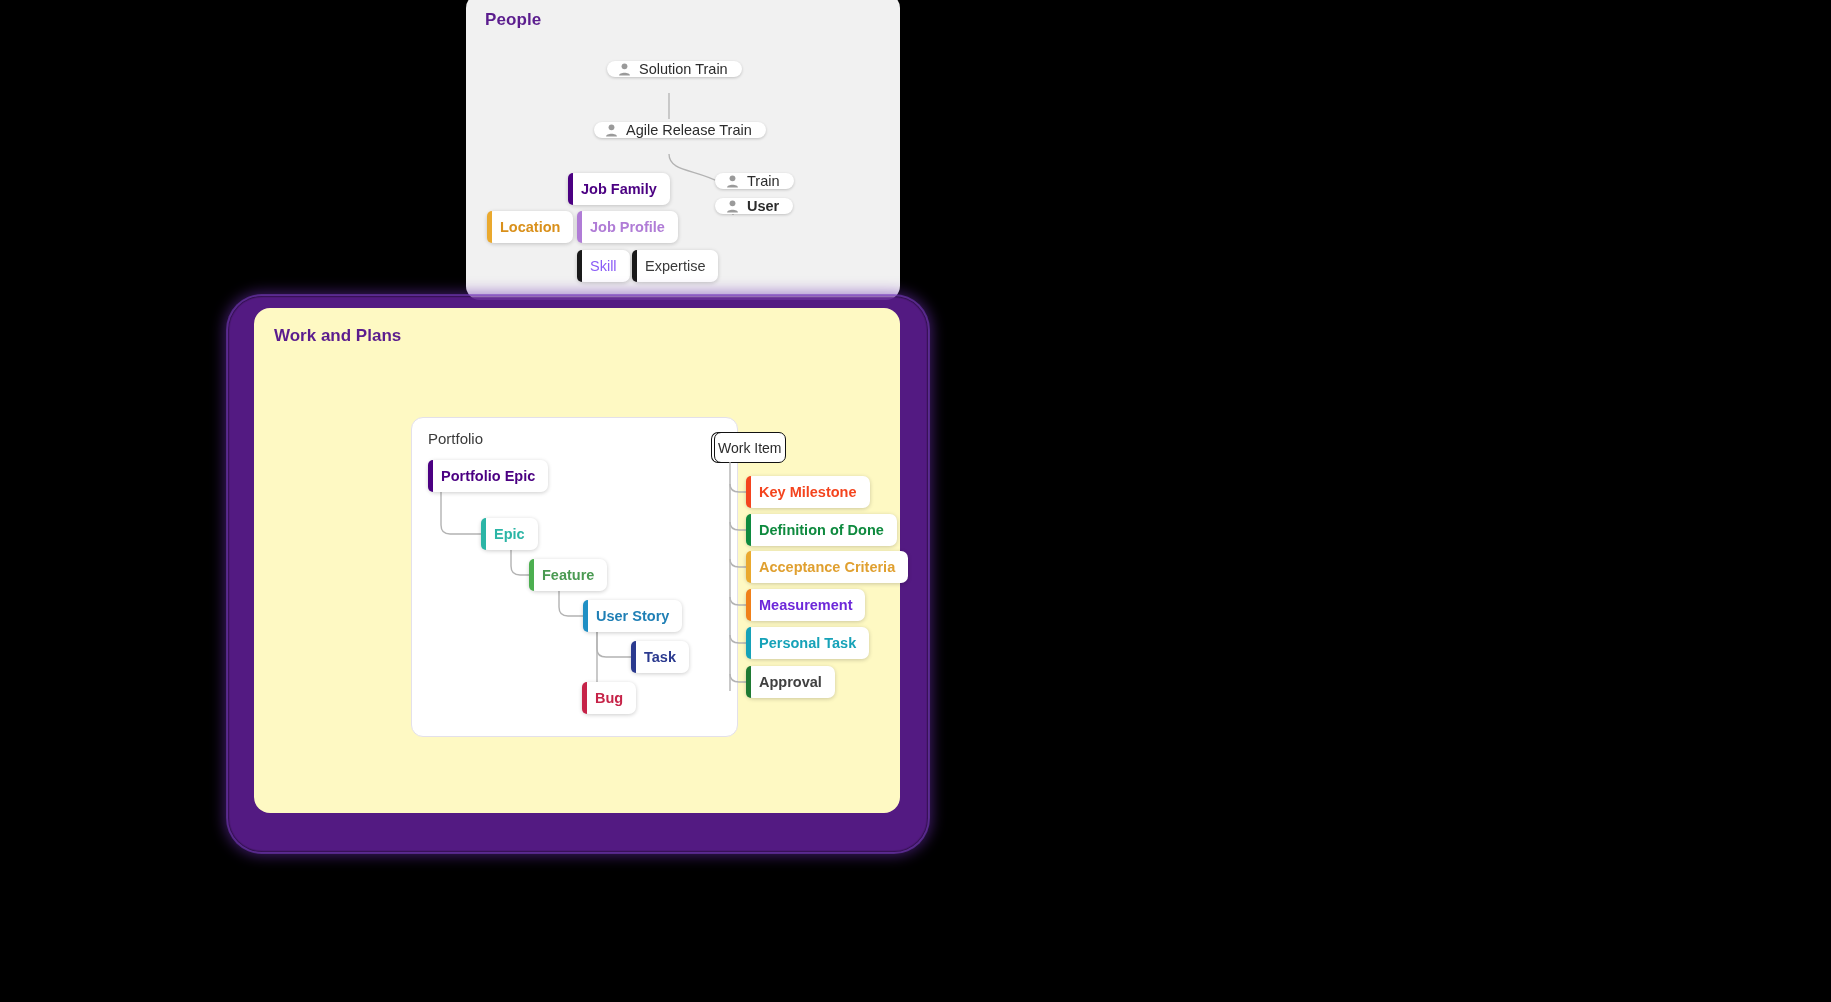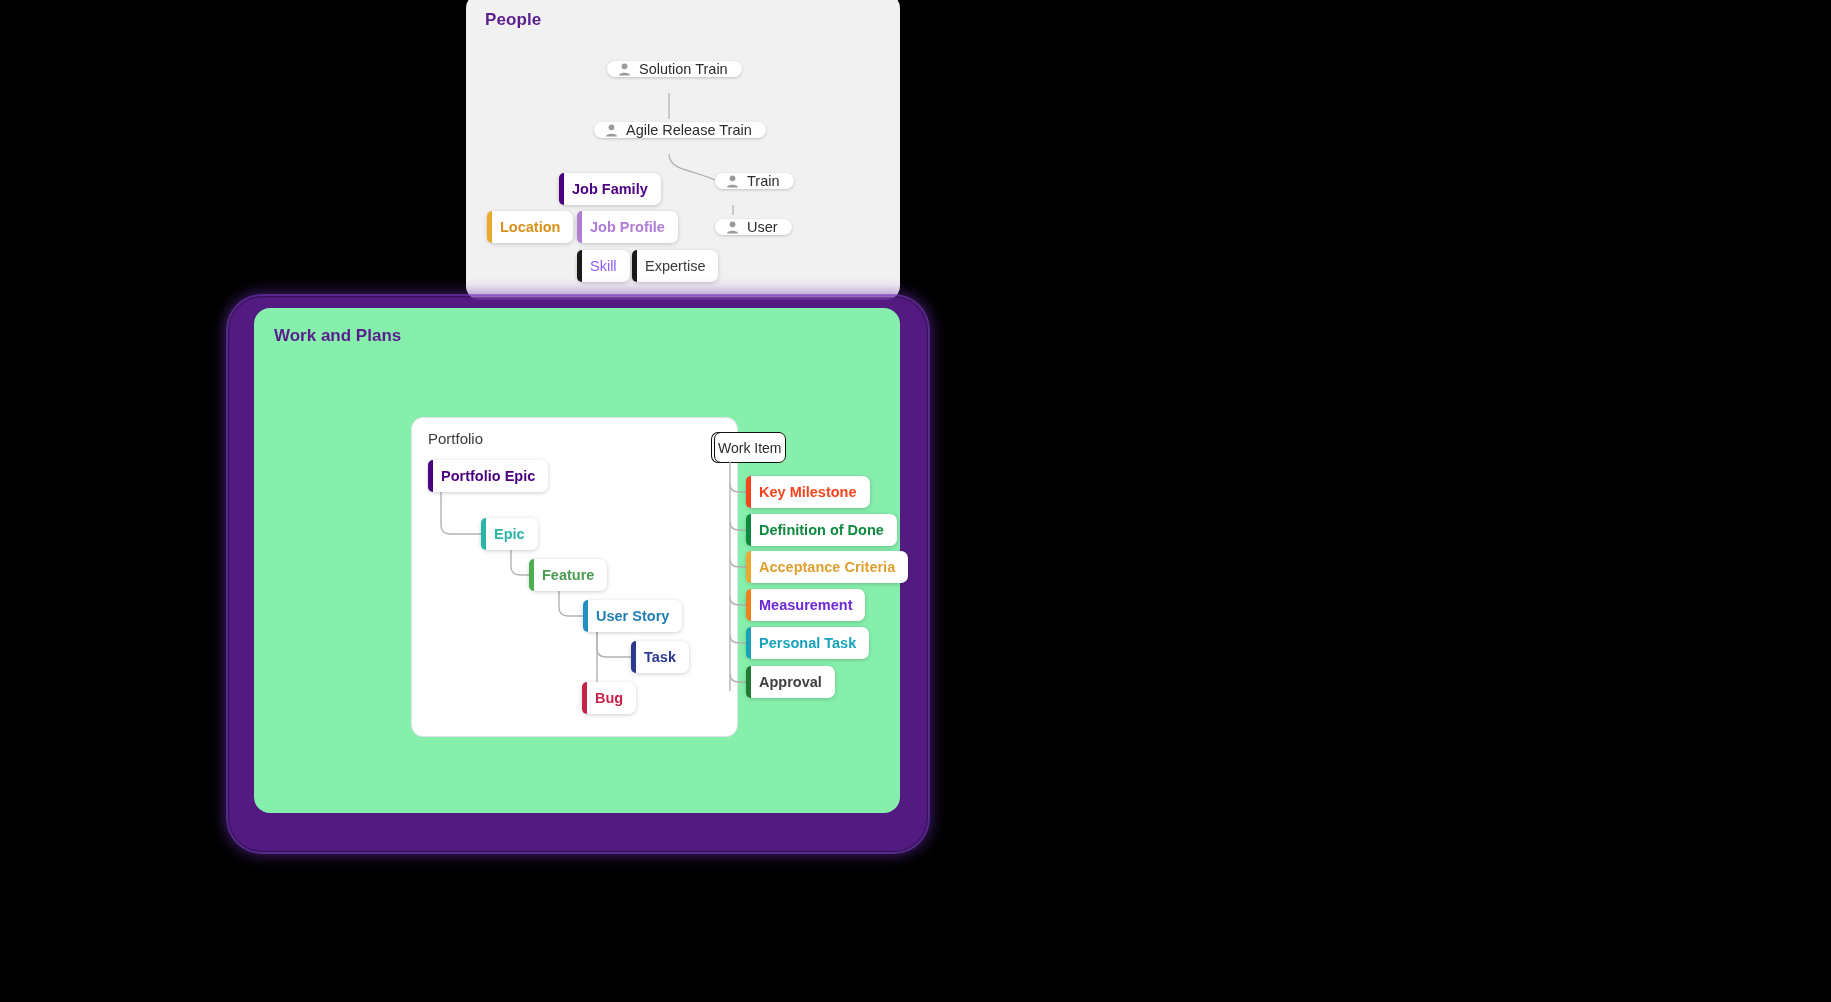--- a/index.html
+++ b/index.html
@@ -85,21 +85,21 @@
     left: 228px; top: 296px;
     width: 700px; height: 556px;
     border-radius: 34px;
     box-shadow: 0 0 0 2px rgba(120,60,190,0.55),
                 0 0 14px 4px rgba(110,50,180,0.55);
   }
   .wp-card {
     position: absolute;
     left: 254px; top: 308px;
     width: 646px; height: 505px;
-    background: #86efac;
+    background: #fef9c3;
     border-radius: 16px;
   }
   .wp-title {
     position: absolute; left: 20px; top: 18px;
     font-size: 17px; font-weight: bold; color: #5b1d8e;
   }
 
   
   .portfolio-panel {
     position: absolute;
@@ -178,31 +178,31 @@
     <div class="pill" style="left:249px; top:179px;">
       <span class="person">
         <svg viewBox="0 0 16 16" width="15" height="15">
             <circle cx="8" cy="4.6" r="3.1" fill="#9a9a9a"></circle>
             <path d="M2.2 14.4 C2.2 10.4 13.8 10.4 13.8 14.4 Z" fill="#9a9a9a"></path>
           </svg>
       </span>
       <span>Train</span>
     </div>
 
-    <div class="pill" style="left:249px; top:225px;">
+    <div class="pill" style="left:249px; top:204px;font-weight:bold;">
       <span class="person">
         <svg viewBox="0 0 16 16" width="15" height="15">
             <circle cx="8" cy="4.6" r="3.1" fill="#9a9a9a"></circle>
             <path d="M2.2 14.4 C2.2 10.4 13.8 10.4 13.8 14.4 Z" fill="#9a9a9a"></path>
           </svg>
       </span>
       <span>User</span>
     </div>
 
-    <div class="acard" style="left:93px; top:179px; --accent:#4b0082; color:#4b0082;">
+    <div class="acard" style="left:102px; top:179px; --accent:#4b0082; color:#4b0082;">
       <span>Job Family</span>
     </div>
 
     <div class="acard" style="left:111px; top:217px; --accent:#b07cd6; color:#b07cd6;">
       <span>Job Profile</span>
     </div>
 
     <div class="acard" style="left:21px; top:217px; --accent:#eaa92e; color:#d9901b;">
       <span>Location</span>
     </div>

